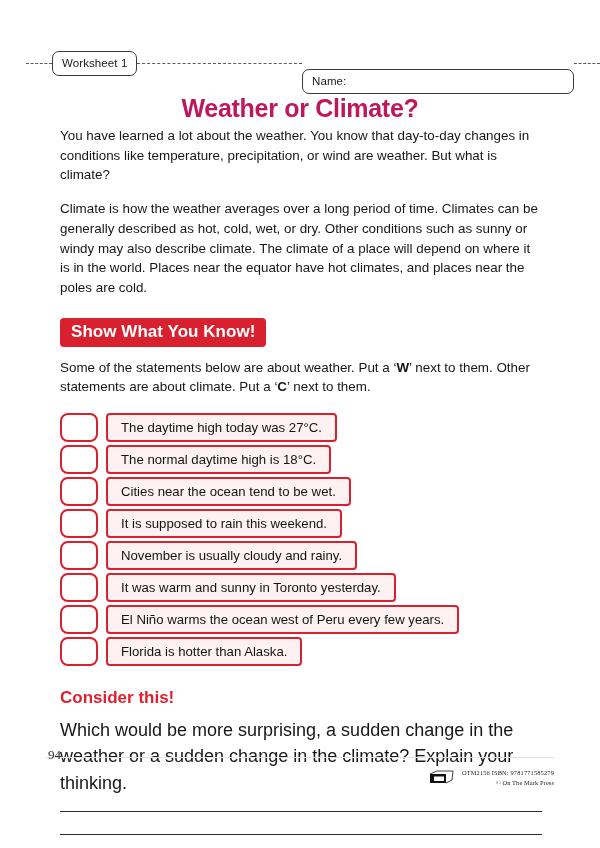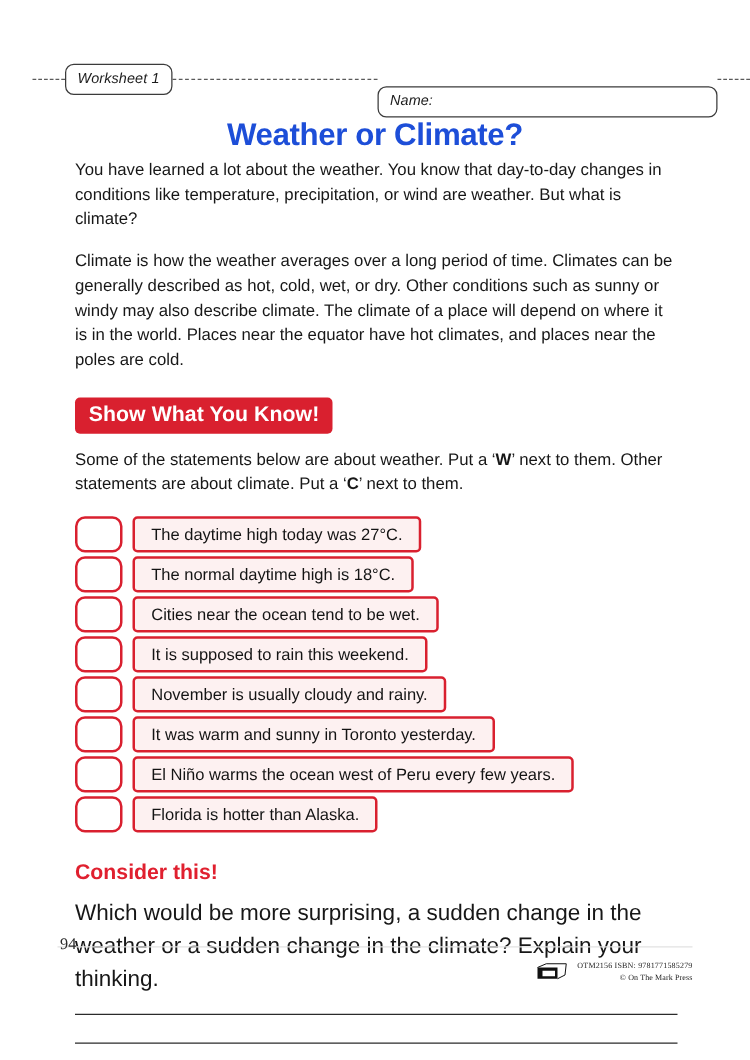--- a/index.html
+++ b/index.html
@@ -47,40 +47,39 @@
     border: 1px solid #3b3b3b;
     border-radius: 7px;
     background: #ffffff;
     height: 25px;
     display: flex;
     align-items: center;
     padding: 0 9px;
     font-size: 11.5px;
     color: #1b1b1b;
     letter-spacing: 0.1px;
-    font-style: italic;
   }
   .hdr-box.worksheet { flex: 0 0 auto; }
   .hdr-box.nameplate {
     flex: 0 0 auto;
     width: 272px;
     justify-content: flex-start;
     margin-top: 36px;
   }
 
   
   .title {
     position: absolute;
     left: 0;
     top: 94px;
     width: 600px;
     text-align: center;
     font-size: 25px;
     font-weight: bold;
-    color: #1d4ed8;
+    color: #be185d;
     letter-spacing: -0.3px;
   }
 
   
   .content {
     position: absolute;
     left: 60px;
     top: 126px;
     width: 482px;
   }

